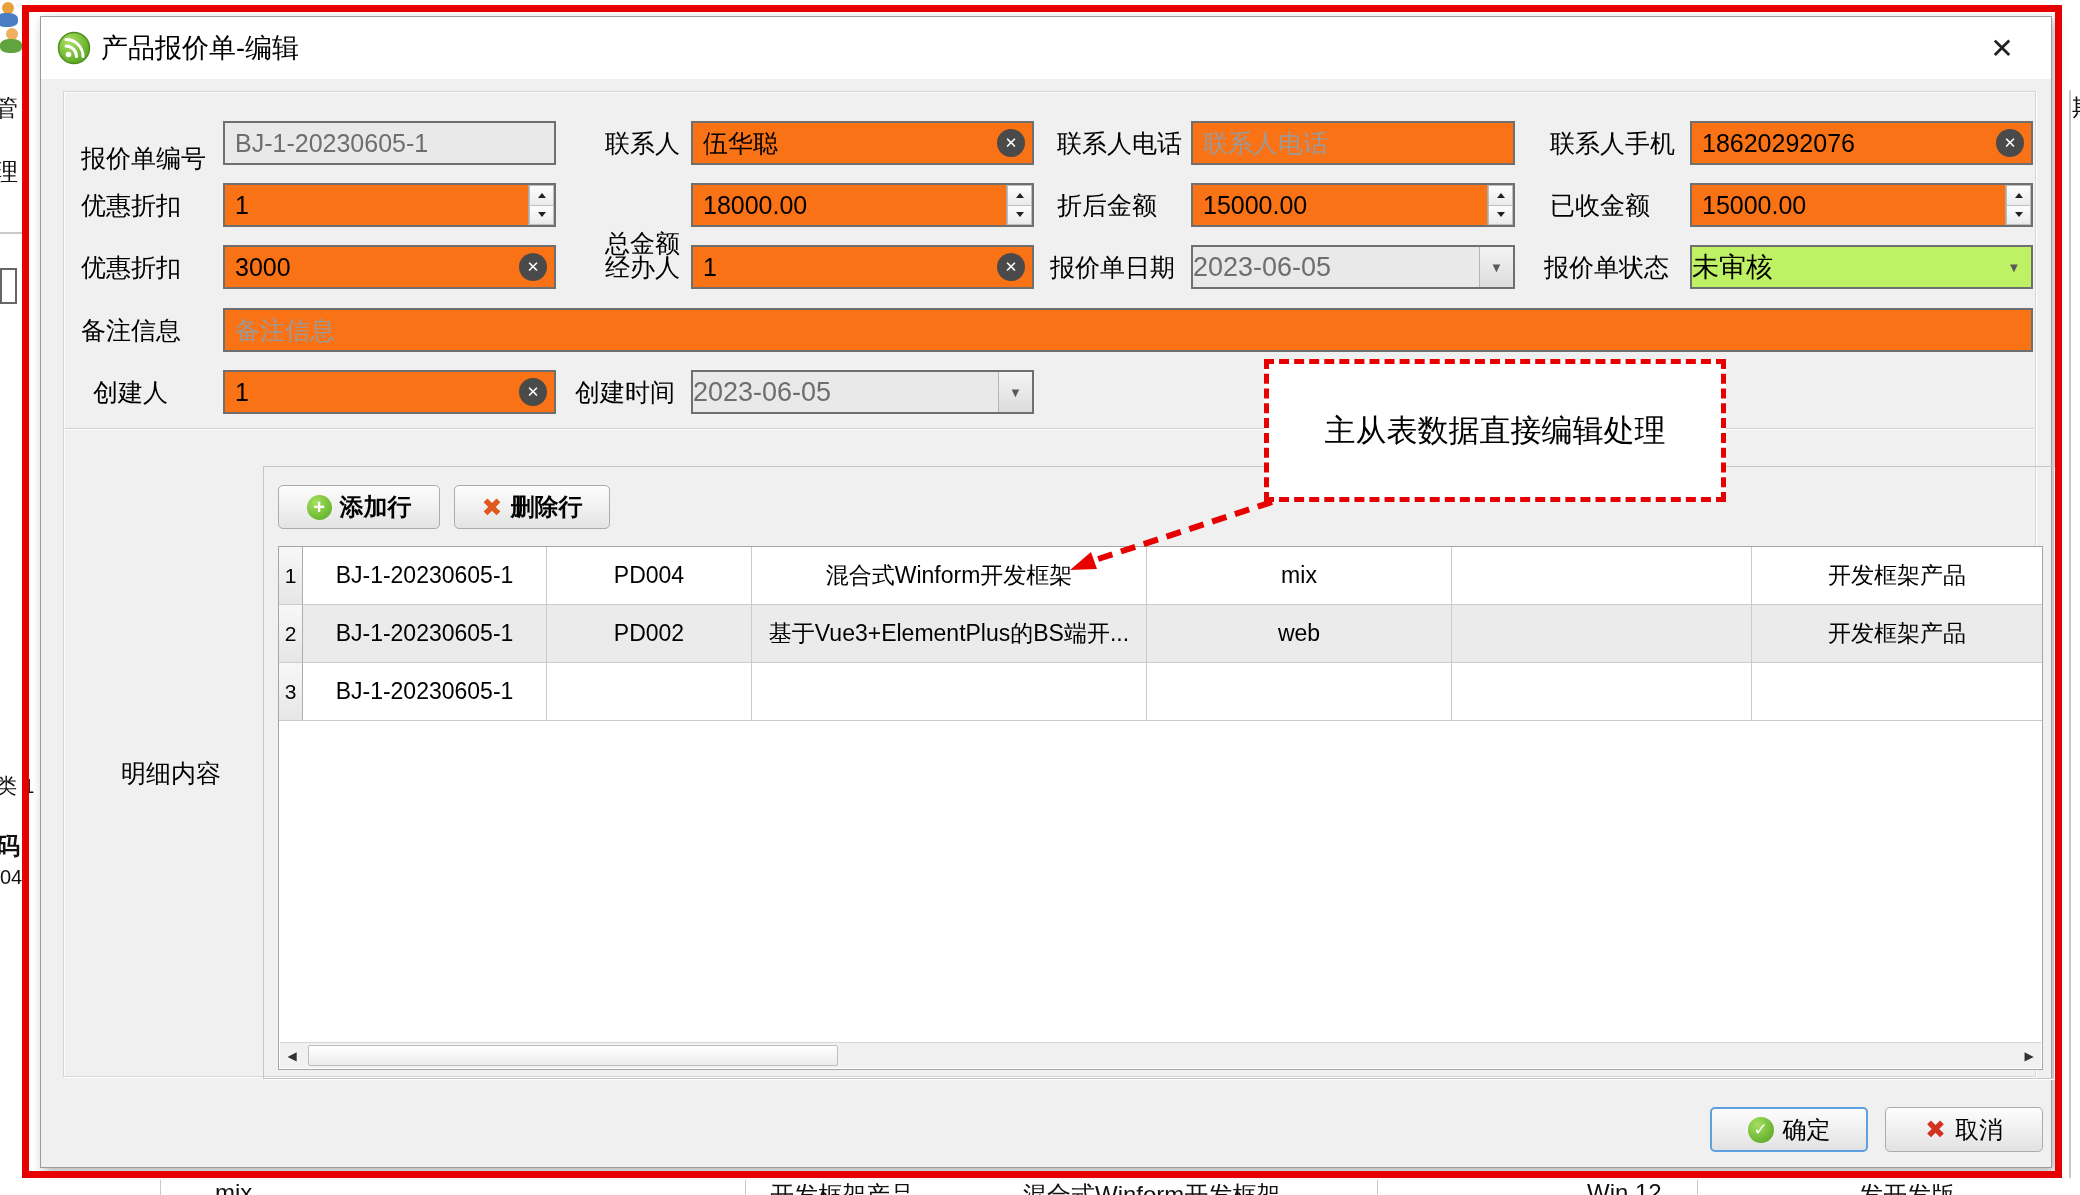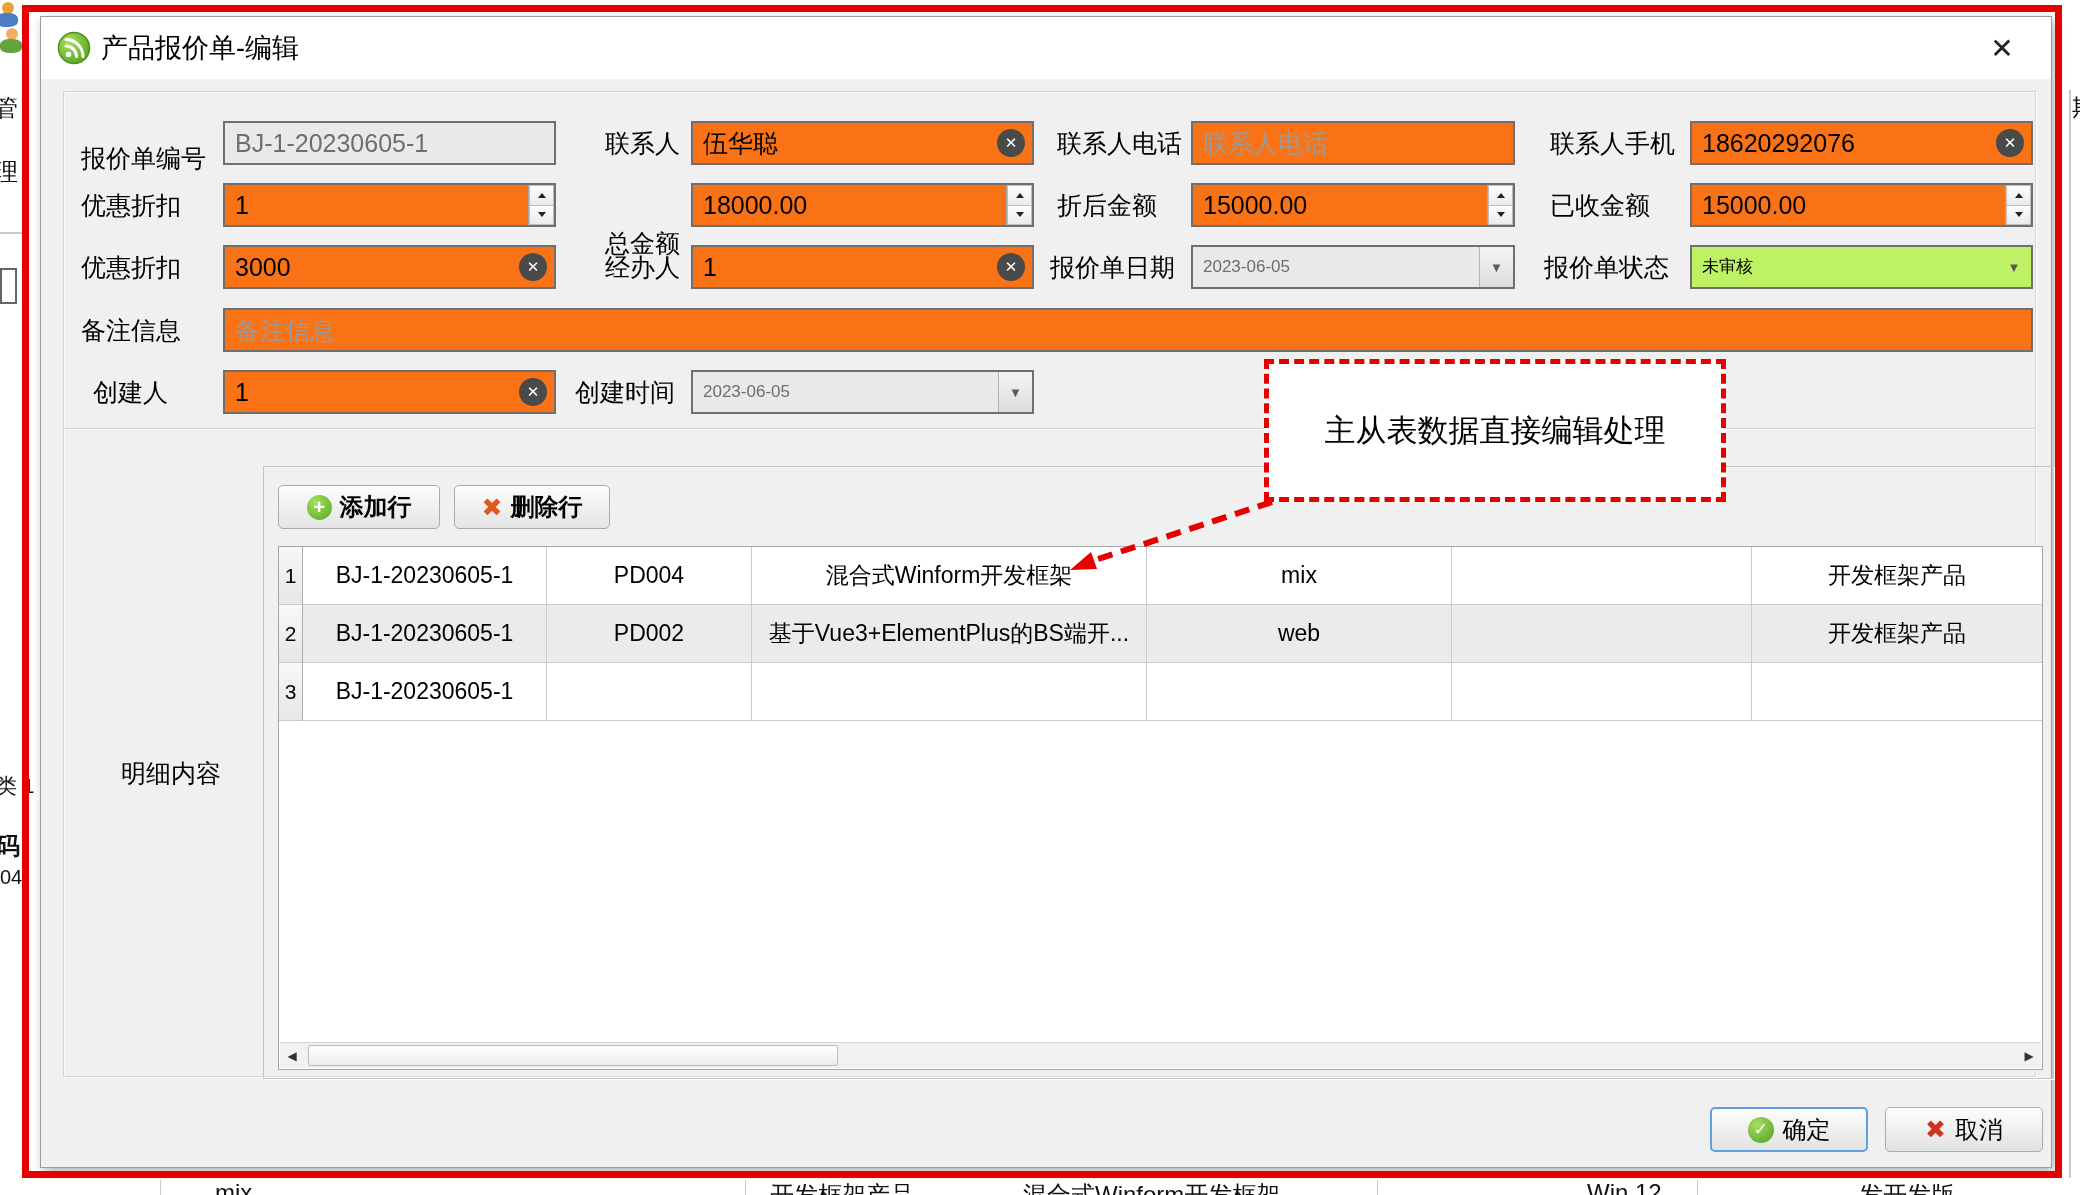--- a/index.html
+++ b/index.html
@@ -50,21 +50,21 @@
   .spin-btn { flex:1; background:linear-gradient(#fdfdfd,#ebebeb); border:1px solid #bdbdbd;
               display:flex; align-items:center; justify-content:center; cursor:pointer; }
   .spin-btn + .spin-btn { border-top:none; }
   .tri-up { width:0; height:0; border-left:4px solid transparent; border-right:4px solid transparent;
             border-bottom:5px solid #222; }
   .tri-down { width:0; height:0; border-left:4px solid transparent; border-right:4px solid transparent;
               border-top:5px solid #222; }
 
   .dd { border:2px solid #6f6f6f; background:#bef264; display:flex; }
   .dd.disabled { background:#e9e9e9; }
-  .dd .dd-text { flex:1; line-height:40px; font-size:17px; padding-left:10px; color:#000;
+  .dd .dd-text { flex:1; line-height:40px; font-size:27px; color:#000;
                  overflow:hidden; white-space:nowrap; }
   .dd.disabled .dd-text { color:#6e6e6e; }
   .dd .dd-btn { width:34px; display:flex; align-items:center; justify-content:center; cursor:pointer; }
   .dd.disabled .dd-btn { background:linear-gradient(#f4f4f4,#dcdcdc); border-left:1px solid #b5b5b5; }
   .dd-arrow { font-size:13px; color:#5a5a5a; }
 
   
   .callout { position:absolute; left:1264px; top:359px; width:462px; height:143px;
              background:#ffffff; border:5px dashed #e60000; z-index:30;
              display:flex; align-items:center; justify-content:center; }

